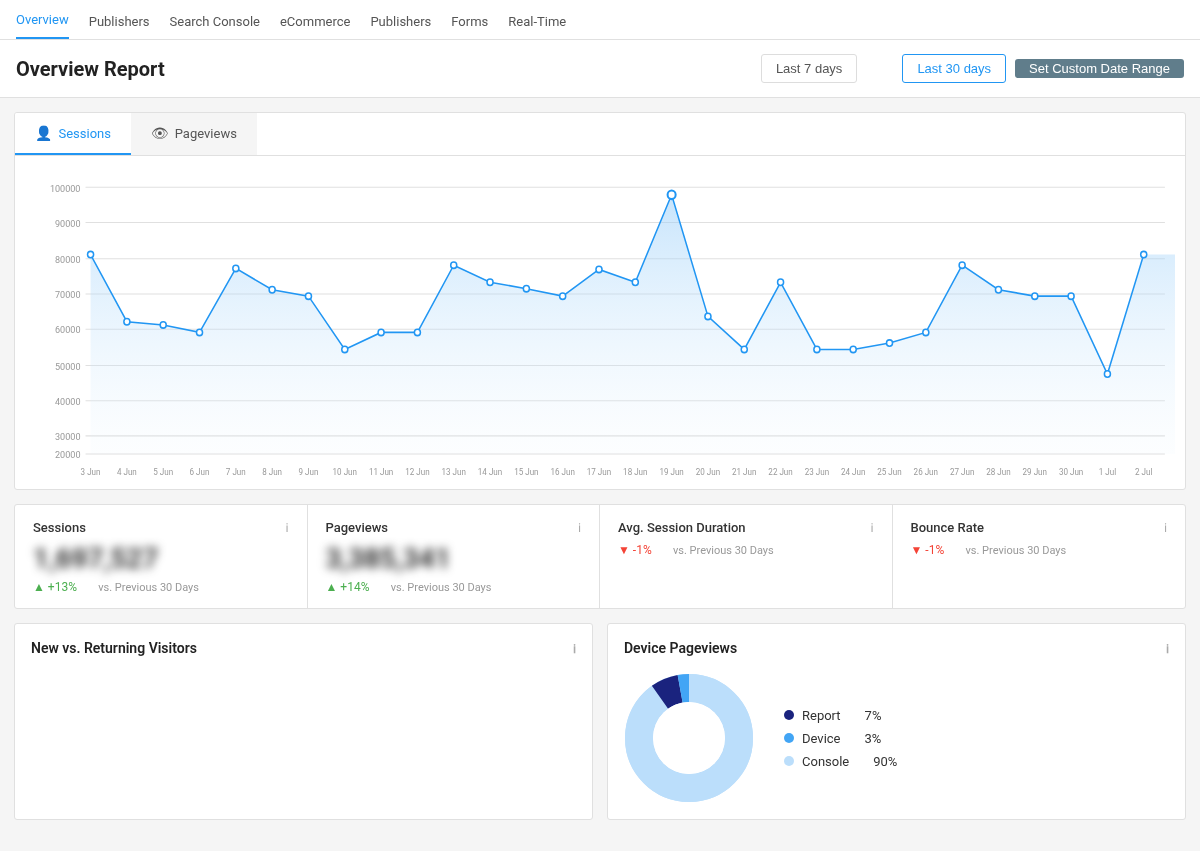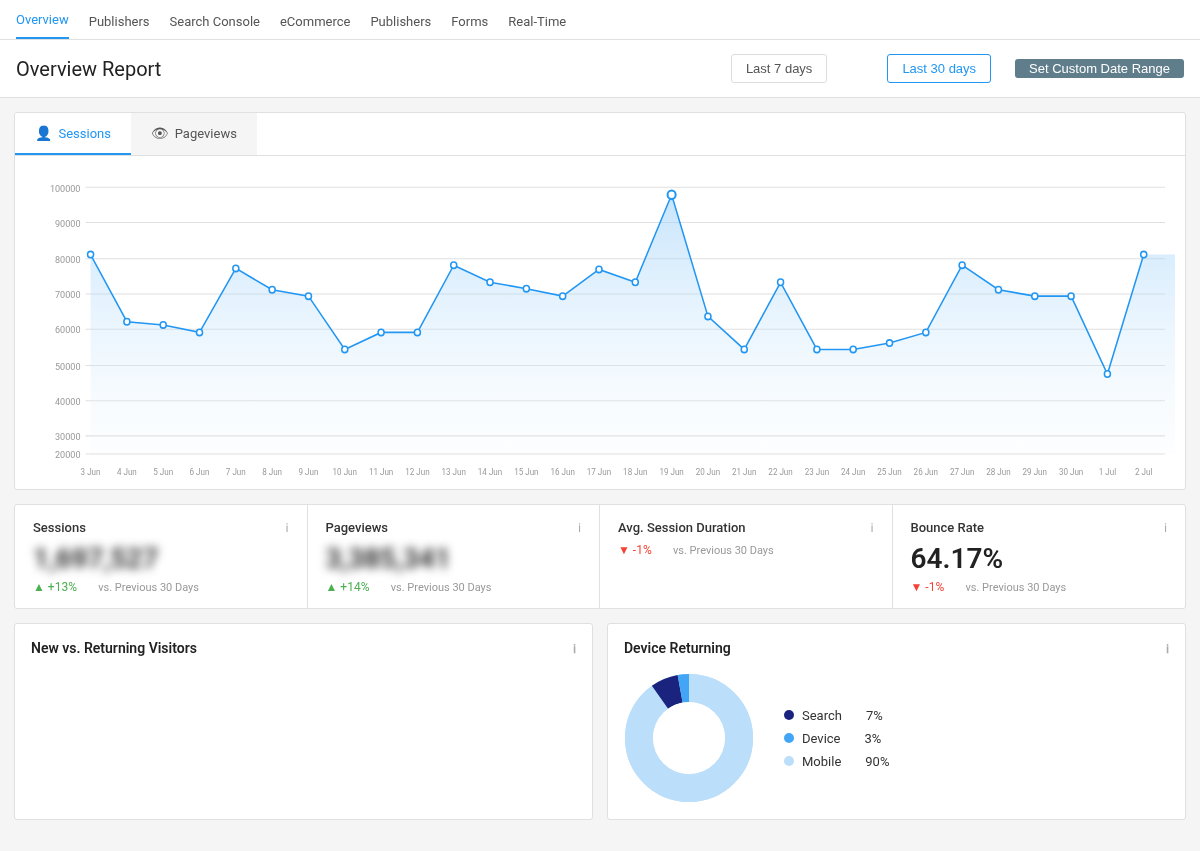--- a/index.html
+++ b/index.html
@@ -5,22 +5,22 @@
     * { box-sizing: border-box; margin: 0; padding: 0; }
     body { font-family: -apple-system, BlinkMacSystemFont, 'Segoe UI', Roboto, sans-serif; background: #f5f5f5; color: #333; font-size: 13px; }
 
     
     .top-nav { background: #fff; border-bottom: 1px solid #e0e0e0; display: flex; align-items: flex-end; padding: 0 16px; height: 40px; }
     .top-nav a { text-decoration: none; color: #555; margin-right: 20px; font-size: 13px; padding: 10px 0; display: inline-block; }
     .top-nav a.active { color: #2196F3; border-bottom: 2px solid #2196F3; }
 
     
     .page-header { background: #fff; padding: 14px 16px; display: flex; align-items: center; justify-content: space-between; border-bottom: 1px solid #e0e0e0; }
-    .page-title { font-size: 20px; font-weight: 400; color: #222; }
-    .date-controls { display: flex; gap: 24px; align-items: center; }
+    .page-title { font-size: 20px; font-weight: 700; color: #222; }
+    .date-controls { display: flex; gap: 9px; align-items: center; }
     .date-btn { padding: 6px 14px; border: 1px solid #ddd; border-radius: 3px; background: #fff; cursor: pointer; font-size: 13px; color: #555; }
     .date-btn.active { color: #2196F3; border-color: #2196F3; font-weight: 500; margin-left: 36px; }
     .date-btn-custom { padding: 2px 14px; border: none; border-radius: 3px; background: #607d8b; color: #fff; cursor: pointer; font-size: 13px; }
 
     
     .main { padding: 14px; }
 
     
     .chart-card { background: #fff; border: 1px solid #e0e0e0; border-radius: 3px; margin-bottom: 14px; overflow: hidden; }
     .chart-tabs { display: flex; border-bottom: 1px solid #e0e0e0; }
@@ -232,68 +232,67 @@
         <span class="stat-change down">▼ -1%</span>
         <span class="stat-prev">vs. Previous 30 Days</span>
       </div>
     </div>
 
     <div class="stat-card">
       <div class="stat-label">
         <span>Bounce Rate</span>
         <span class="stat-info">ℹ</span>
       </div>
-      <div class="stat-value">64.17%</div>
       <div>
         <span class="stat-change down">▼ -1%</span>
         <span class="stat-prev">vs. Previous 30 Days</span>
       </div>
     </div>
   </div>
 
   <div class="bottom-row">
 
     <div class="bottom-card">
       <div class="bottom-card-title">
         <span>New vs. Returning Visitors</span>
         <span class="stat-info">ℹ</span>
       </div>
     </div>
 
     <div class="bottom-card">
       <div class="bottom-card-title">
-        <span>Device Returning</span>
+        <span>Device Pageviews</span>
         <span class="stat-info">ℹ</span>
       </div>
       <div class="donut-row">
         <svg class="donut" viewBox="0 0 130 130">
 
           <circle cx="65" cy="65" r="50" fill="none" stroke="#bbdefb" stroke-width="28"></circle>
 
           <circle cx="65" cy="65" r="50" fill="none" stroke="#bbdefb" stroke-width="28" stroke-dasharray="282.74 314.16" stroke-dashoffset="0" transform="rotate(-90 65 65)"></circle>
 
           <circle cx="65" cy="65" r="50" fill="none" stroke="#1a237e" stroke-width="28" stroke-dasharray="21.99 314.16" stroke-dashoffset="-282.74" transform="rotate(-90 65 65)"></circle>
 
           <circle cx="65" cy="65" r="50" fill="none" stroke="#42a5f5" stroke-width="28" stroke-dasharray="9.42 314.16" stroke-dashoffset="-304.73" transform="rotate(-90 65 65)"></circle>
           <circle cx="65" cy="65" r="36" fill="#fff"></circle>
         </svg>
         <div class="legend">
           <div class="legend-item">
             <span class="legend-dot" style="background:#1a237e"></span>
-            <span>Search</span>
+            <span>Report</span>
             <span class="legend-pct">7%</span>
           </div>
           <div class="legend-item">
             <span class="legend-dot" style="background:#42a5f5"></span>
             <span>Device</span>
             <span class="legend-pct">3%</span>
           </div>
           <div class="legend-item">
             <span class="legend-dot" style="background:#bbdefb"></span>
-            <span>Mobile</span>
+            <span>Console</span>
             <span class="legend-pct">90%</span>
           </div>
         </div>
       </div>
     </div>
 
   </div>
 </div>
 
 </body></html>

